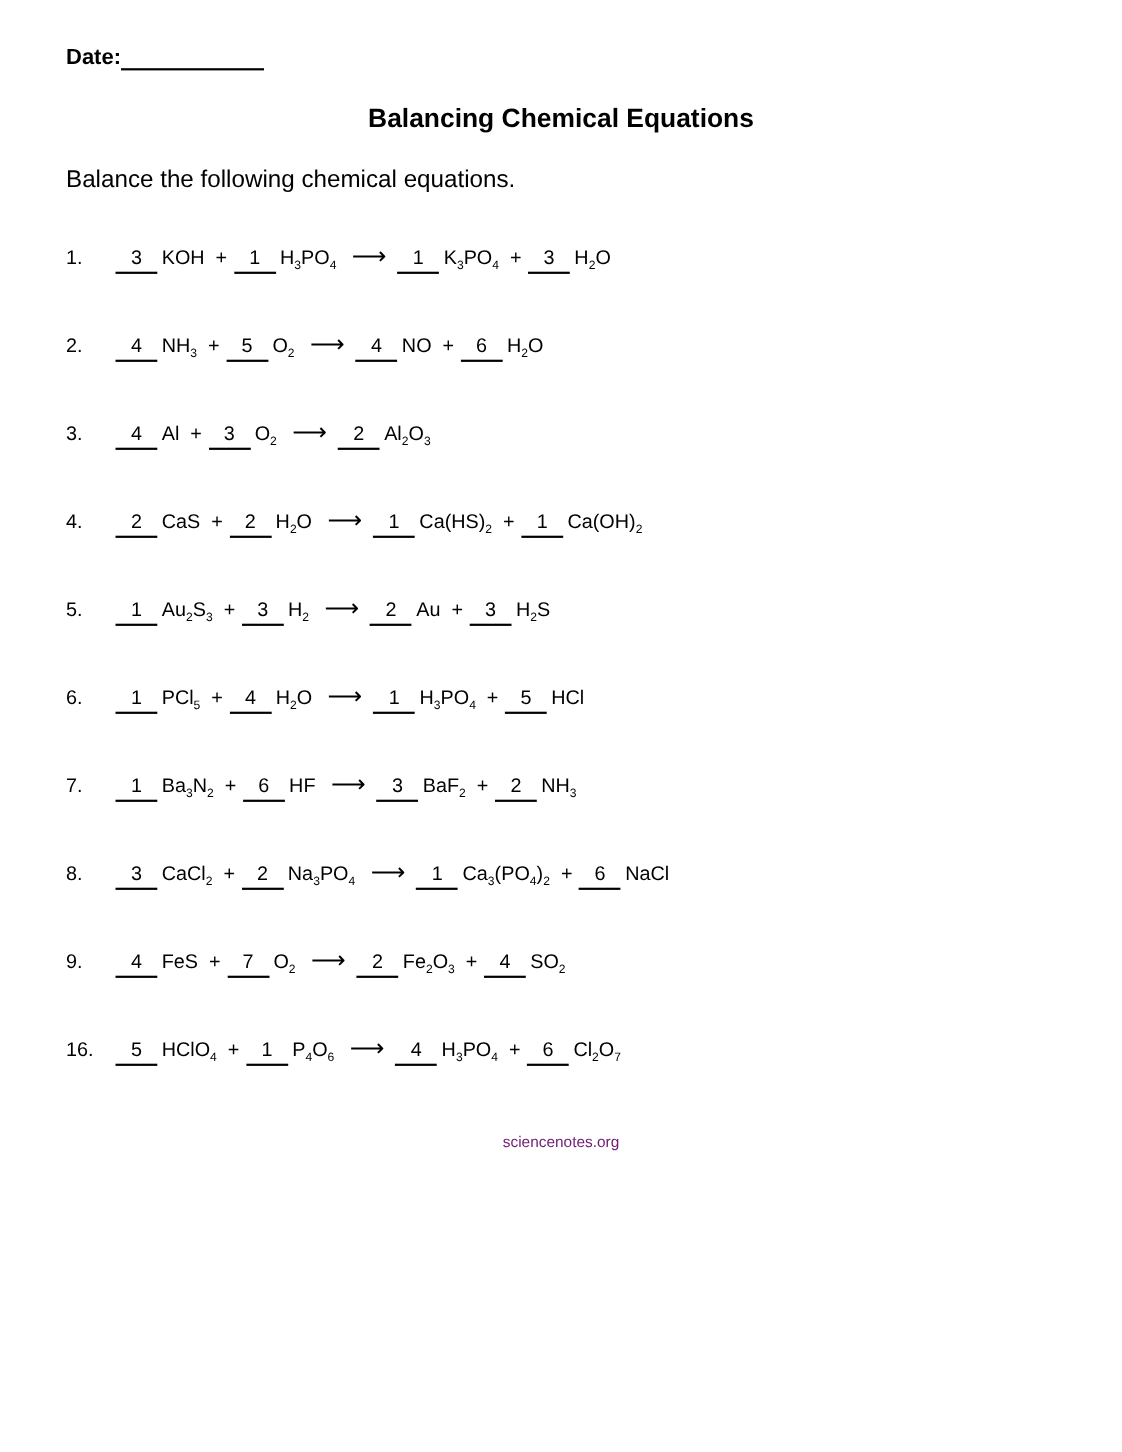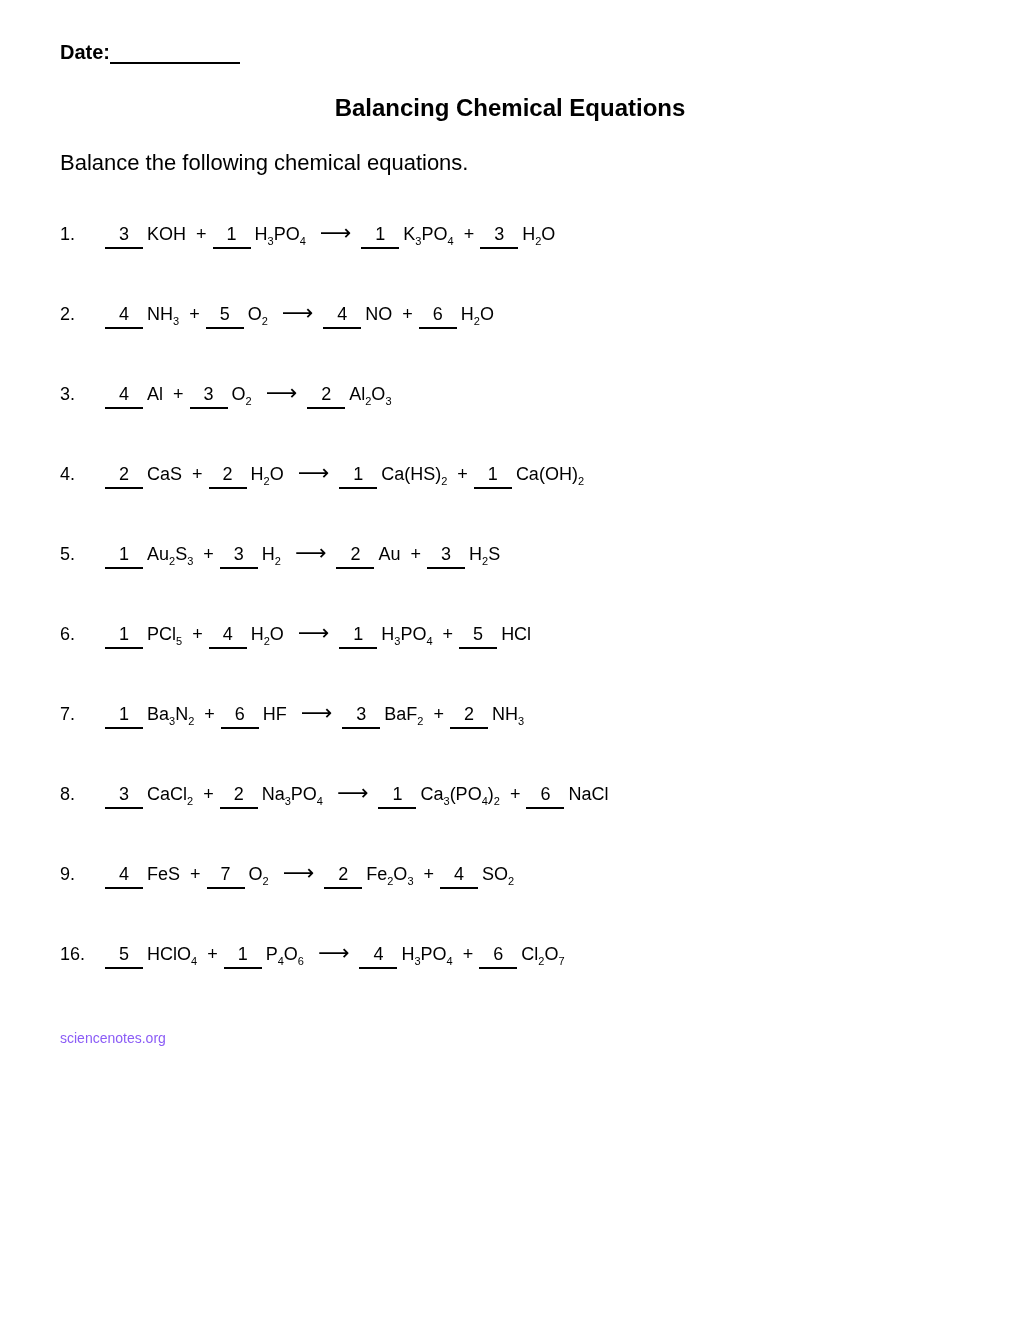--- a/index.html
+++ b/index.html
@@ -84,23 +84,23 @@
     .plus {
       font-size: 18px;
       margin: 0 6px;
     }
     .arrow {
       font-size: 22px;
       margin: 0 10px;
       display: inline-block;
     }
     .footer {
-      text-align: left;
+      text-align: center;
       font-size: 14px;
-      color: #8b5cf6;
+      color: #701a75;
       margin-top: 40px;
     }
   </style>
 </head>
 <body>
 
 <div class="header-row">
   <div class="date-field">
     <span>Date:</span>
     <span class="date-line"></span>

